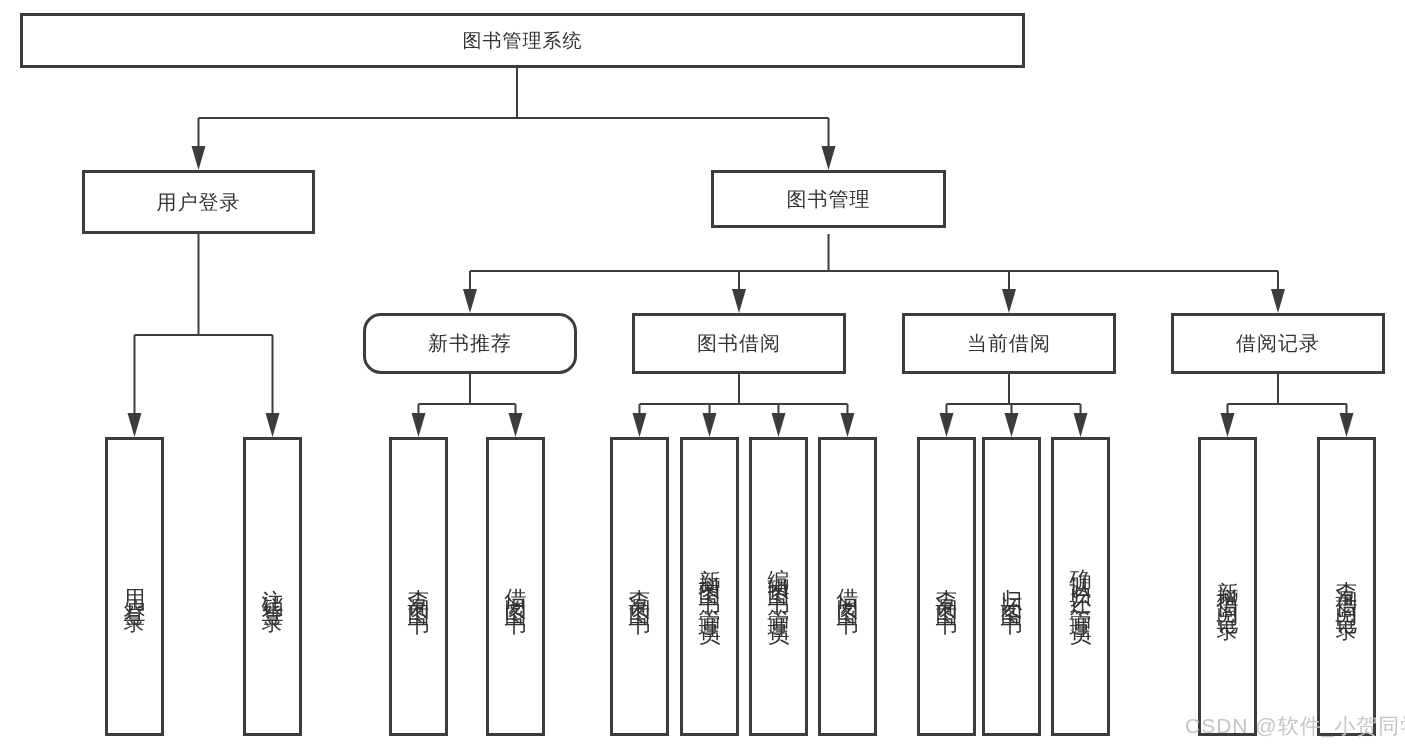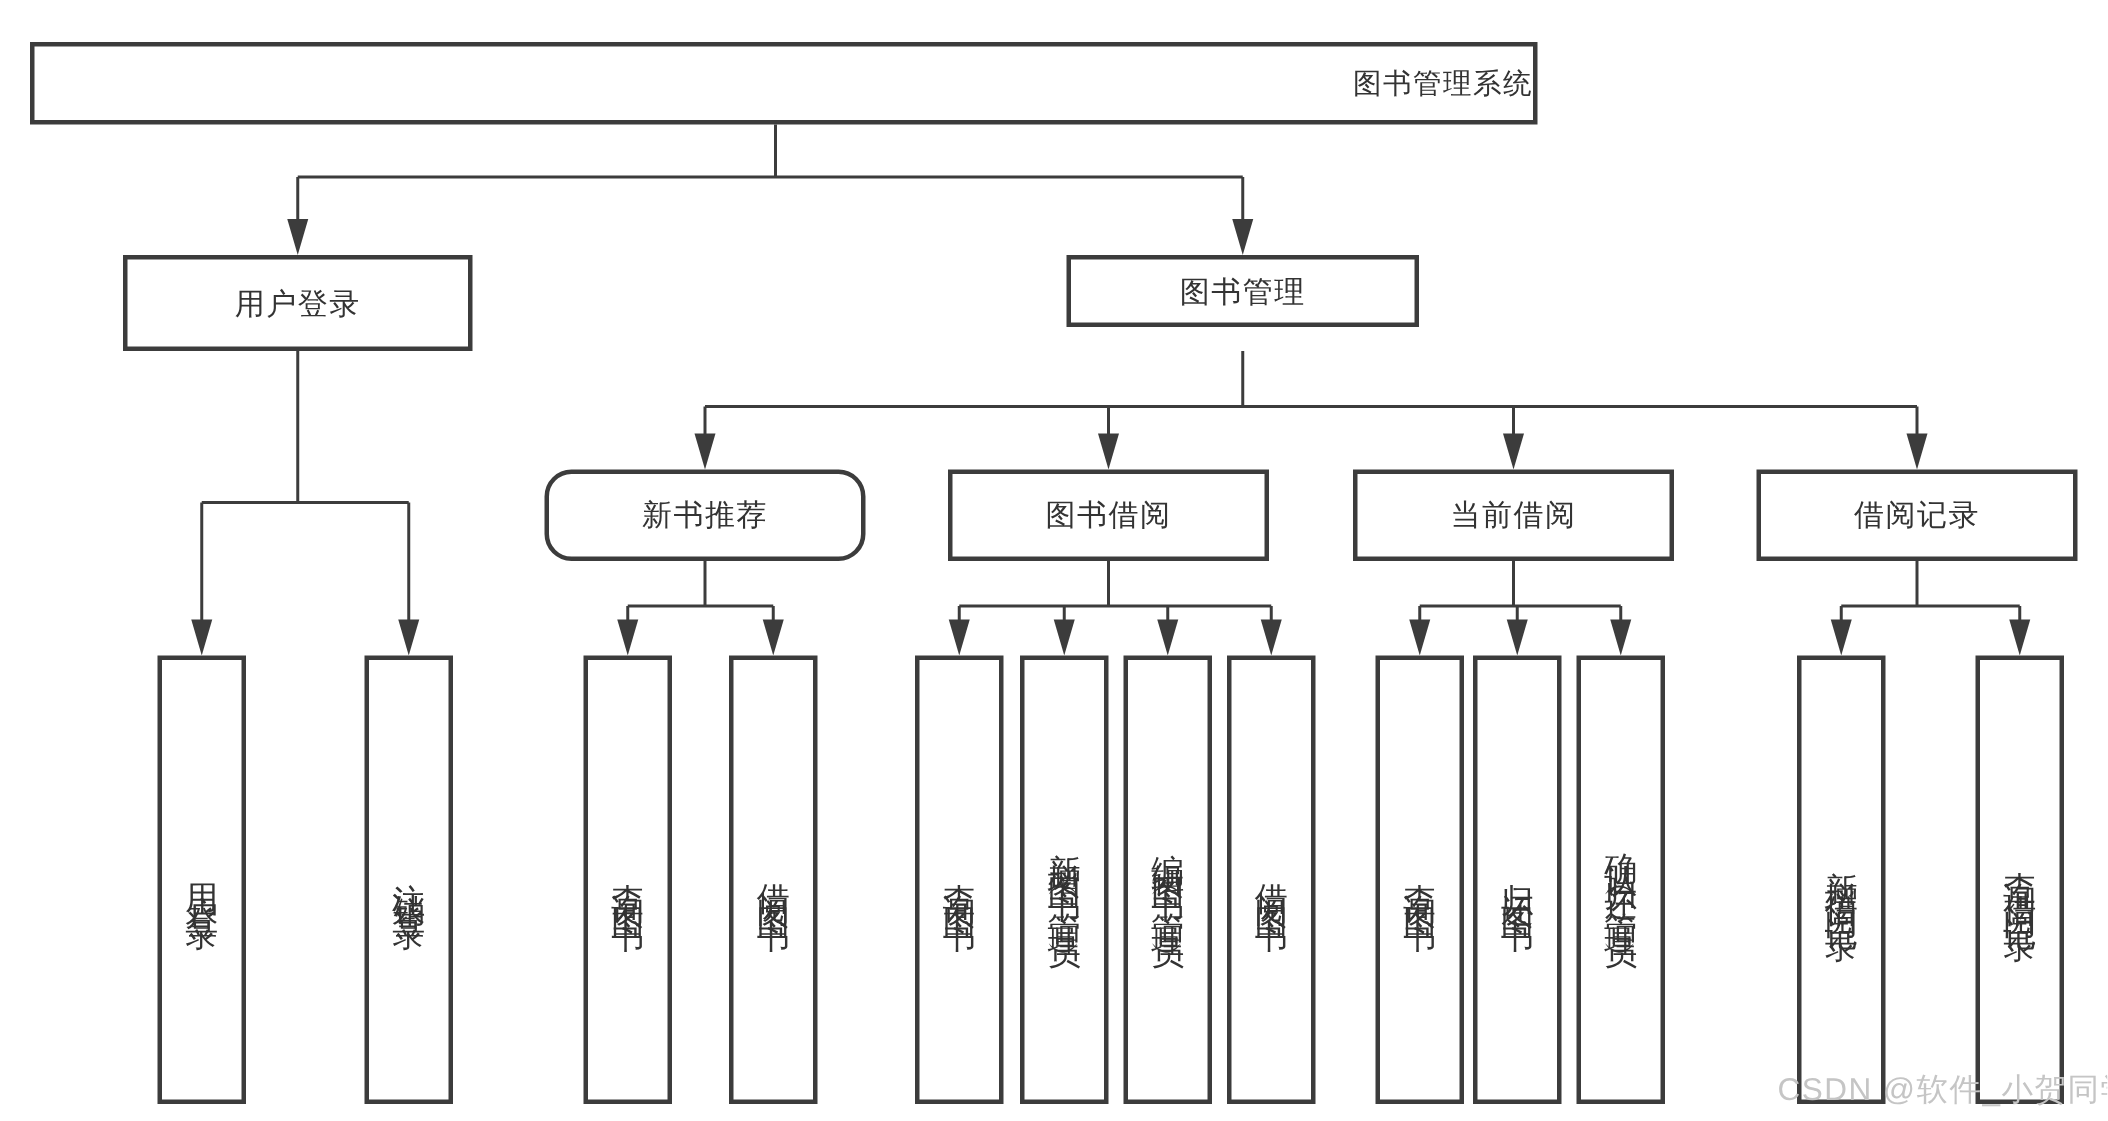--- a/index.html
+++ b/index.html
@@ -77,28 +77,28 @@
     <path d="M1080.5 437 L1073.5 413 L1087.5 413 Z"></path>
 
     <line x1="1278" y1="374" x2="1278" y2="404"></line>
     <line x1="1227.5" y1="404" x2="1346.5" y2="404"></line>
     <line x1="1227.5" y1="404" x2="1227.5" y2="417"></line>
     <path d="M1227.5 437 L1220.5 413 L1234.5 413 Z"></path>
     <line x1="1346.5" y1="404" x2="1346.5" y2="417"></line>
     <path d="M1346.5 437 L1339.5 413 L1353.5 413 Z"></path>
   </svg>
 
-  <div class="node root" style="left:20px;top:28px;width:1005px;height:55px;justify-content:flex-end;">
+  <div class="node root" style="left:20px;top:13px;width:1005px;height:55px;">
     <span class="lbl">图书管理系统</span>
   </div>
 
   <div class="node" style="left:82px;top:170px;width:233px;height:64px;">
     <span class="lbl">用户登录</span>
   </div>
-  <div class="node" style="left:711px;top:170px;width:235px;height:48px;justify-content:center;">
+  <div class="node" style="left:711px;top:170px;width:235px;height:58px;justify-content:center;">
     <span class="lbl">图书管理</span>
   </div>
 
   <div class="node" style="left:363px;top:313px;width:214px;height:61px;border-radius:18px;">
     <span class="lbl">新书推荐</span>
   </div>
   <div class="node" style="left:632px;top:313px;width:214px;height:61px;">
     <span class="lbl">图书借阅</span>
   </div>
   <div class="node" style="left:902px;top:313px;width:214px;height:61px;">

